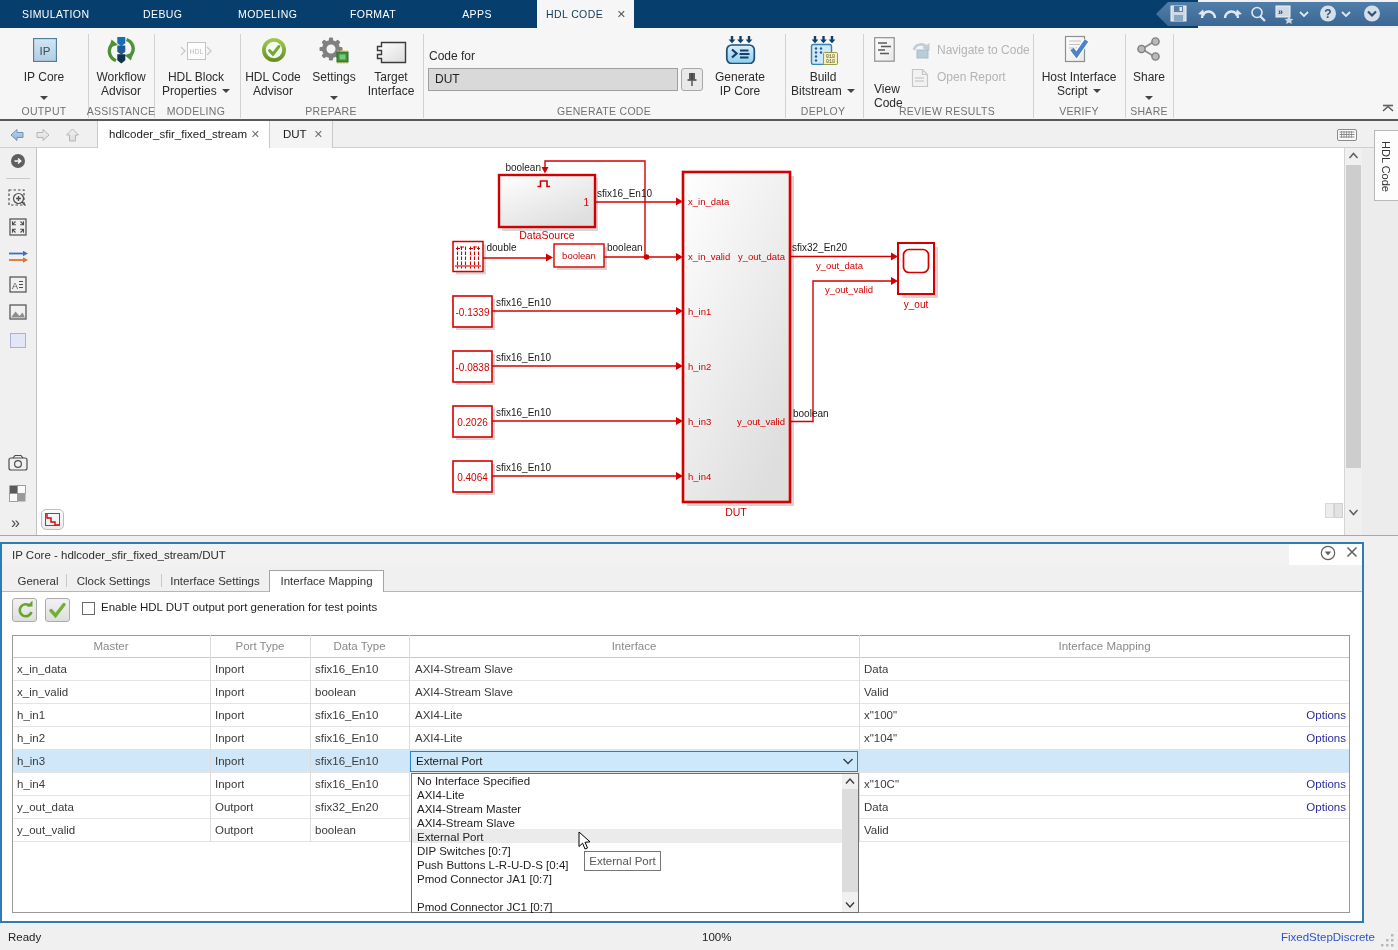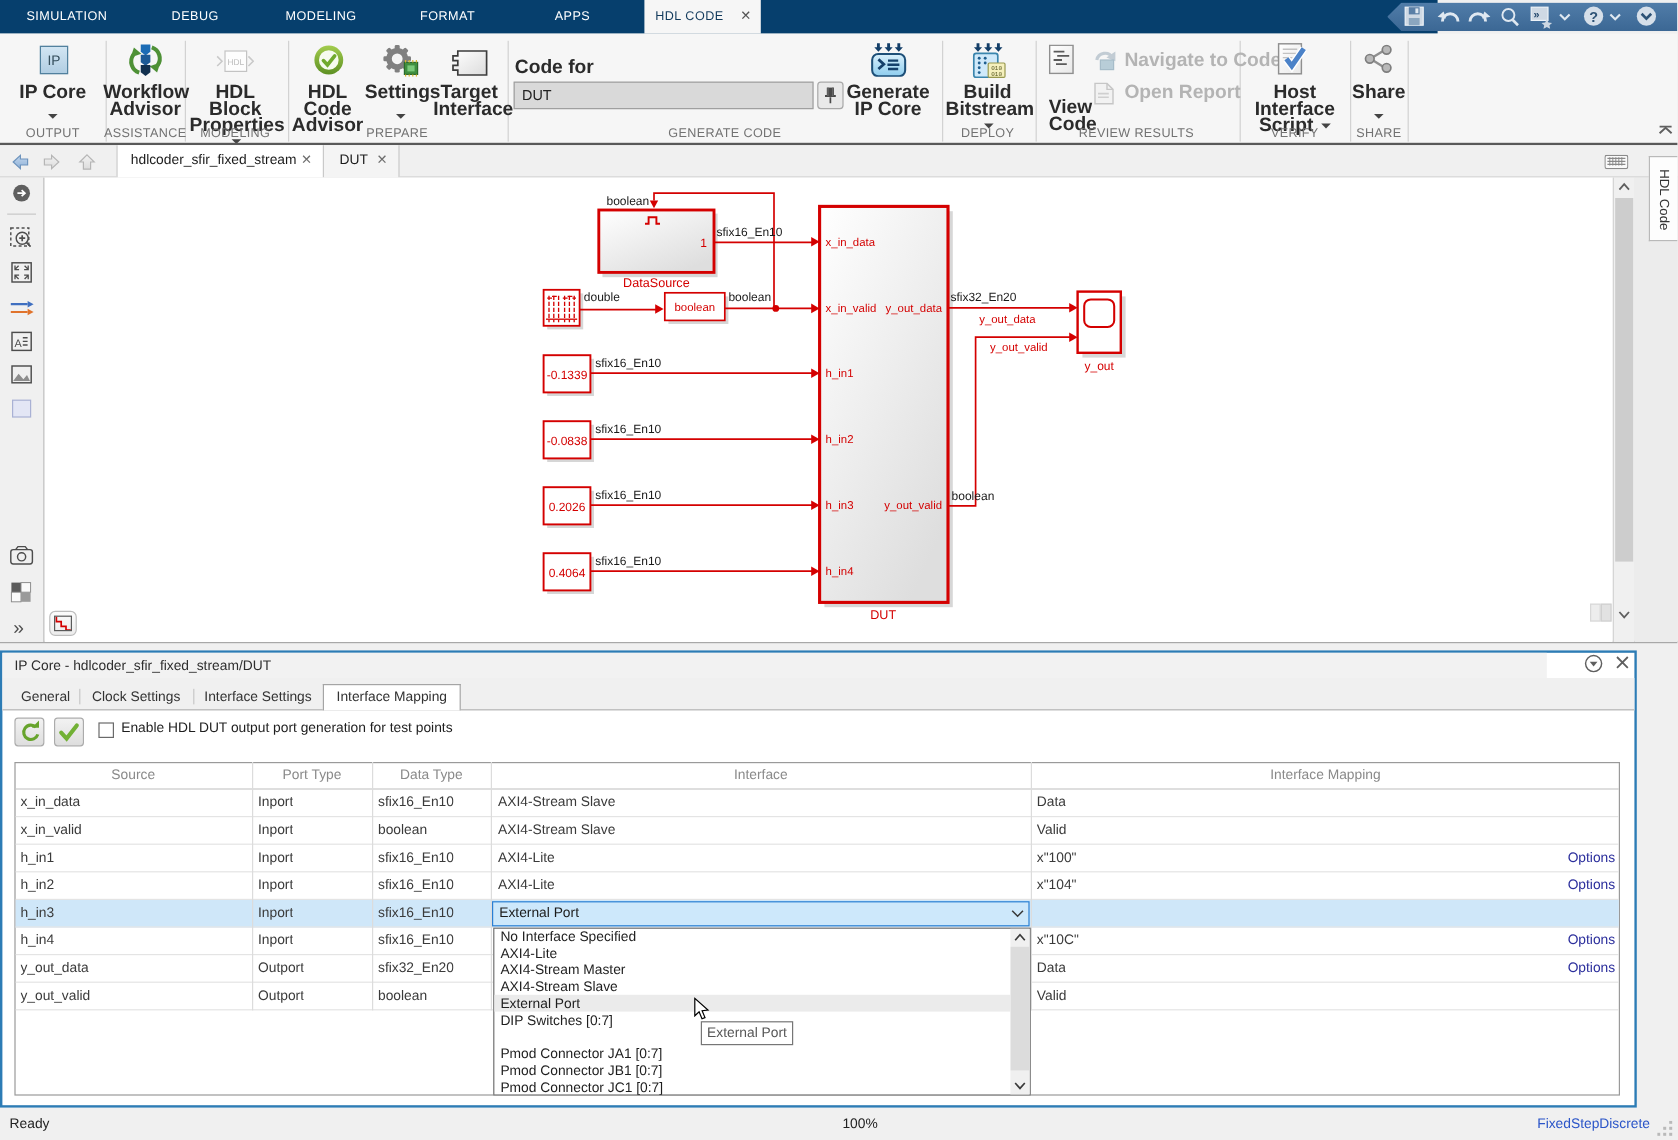--- a/index.html
+++ b/index.html
@@ -9,21 +9,21 @@
 
   
   #topbar { position:absolute; left:0; top:0; width:1198px; height:28px; background:#063f6d; }
   .ttab { position:absolute; top:0; height:28px; line-height:29px; color:#ffffff; font-size:10.5px; letter-spacing:0.4px; text-align:center; }
   #hdltab { position:absolute; left:537px; top:0; width:97px; height:28px; background:#f6f6f6; color:#123a5c; font-size:10.5px; letter-spacing:0.4px; line-height:29px; text-align:left; padding-left:9px; }
   #hdltab .x { position:absolute; right:8px; top:0; color:#555; font-size:11px; letter-spacing:0; }
 
   
   #ribbon { position:absolute; left:0; top:28px; width:1398px; height:91px; background:#f6f6f6; }
   .rsep { position:absolute; top:6px; width:1px; height:84px; background:#d2d2d2; }
-  .rlabel { position:absolute; font-size:16px; color:#2b2b2b; text-align:center; line-height:13.5px;font-weight:bold; }
+  .rlabel { position:absolute; font-size:12px; color:#2b2b2b; text-align:center; line-height:13.5px; }
   .rgroup { position:absolute; top:77px; font-size:10.5px; color:#727272; text-align:center; letter-spacing:0.3px; }
   .gray { color:#b4b4b4; }
   .caret { display:inline-block; width:0; height:0; border-left:4px solid transparent; border-right:4px solid transparent; border-top:4px solid #444; vertical-align:middle; }
   #ribbonline { position:absolute; left:0; top:119px; width:1398px; height:2px; background:#595959; }
 
   
   #docbar { position:absolute; left:0; top:121px; width:1398px; height:27px; background:#f0f0f0; border-bottom:1px solid #cfcfcf; }
   .dtab { position:absolute; top:0; height:27px; font-size:11.5px; color:#1a1a1a; }
   .dtab .x { color:#6e6e6e; font-size:11px; }
 
@@ -532,21 +532,21 @@
   <div class="abs" style="left:43px;top:54px;width:25px;height:24px;background:linear-gradient(#f2f2f2,#dedede);border:1px solid #ababab;border-radius:3px;">
     <svg width="23" height="22">
         <path d="M5 11.5 l4.5 5 l8.5 -11" stroke="#72b135" stroke-width="3.4" fill="none" stroke-linecap="round"></path>
       </svg>
   </div>
   <div class="abs" style="left:80px;top:58px;width:13px;height:13px;background:#ffffff;border:1px solid #6a6a6a;"></div>
   <div class="abs" style="left:99px;top:57px;font-size:11.5px;color:#1e1e1e;">Enable HDL DUT output port generation for test points</div>
 
   <div class="abs" style="left:10px;top:91px;width:1338px;height:278px;background:#ffffff;border:1px solid #9a9a9a;"></div>
 
-  <div class="hdrcell" style="left:10px;top:91px;width:198px;">Source</div>
+  <div class="hdrcell" style="left:10px;top:91px;width:198px;">Master</div>
   <div class="hdrcell" style="left:208px;top:91px;width:100px;">Port Type</div>
   <div class="hdrcell" style="left:308px;top:91px;width:99px;">Data Type</div>
   <div class="hdrcell" style="left:407px;top:91px;width:450px;">Interface</div>
   <div class="hdrcell" style="left:857px;top:91px;width:491px;">Interface Mapping</div>
   <div class="abs" style="left:11px;top:113px;width:1336px;height:1px;background:#c9c9c9;"></div>
 
   <div class="abs" style="left:11px;top:206px;width:1336px;height:23px;background:#cfe7f9;"></div>
 
   <div class="rline" style="top:136px"></div>
   <div class="rline" style="top:159px"></div>
@@ -615,22 +615,22 @@
     </svg>
 
   <div class="abs" style="left:409px;top:229px;width:448px;height:140px;background:#ffffff;border:1px solid #707070;z-index:10;"></div>
   <div class="abs ddi" style="top:230px;">No Interface Specified</div>
   <div class="abs ddi" style="top:244px;">AXI4-Lite</div>
   <div class="abs ddi" style="top:258px;">AXI4-Stream Master</div>
   <div class="abs ddi" style="top:272px;">AXI4-Stream Slave</div>
   <div class="abs" style="left:410px;top:285px;width:430px;height:14px;background:#ebebeb;z-index:11;"></div>
   <div class="abs ddi" style="top:286px;">External Port</div>
   <div class="abs ddi" style="top:300px;">DIP Switches [0:7]</div>
+  <div class="abs ddi" style="top:314px;">Push Buttons L-R-U-D-S [0:4]</div>
   <div class="abs ddi" style="top:328px;">Pmod Connector JA1 [0:7]</div>
-  <div class="abs ddi" style="top:342px;">Pmod Connector JB1 [0:7]</div>
   <div class="abs ddi" style="top:356px;">Pmod Connector JC1 [0:7]</div>
 
   <div class="abs" style="left:840px;top:230px;width:16px;height:138px;background:#f0f0f0;z-index:12;">
     <svg width="16" height="138">
       <path d="M4 9.5 l4 -4.5 l4 4.5" stroke="#3a3a3a" stroke-width="1.4" fill="none"></path>
       <rect x="0" y="15" width="16" height="103" fill="#dcdcdc"></rect>
       <path d="M4 128.5 l4 4.5 l4 -4.5" stroke="#3a3a3a" stroke-width="1.4" fill="none"></path>
     </svg>
   </div>
 

